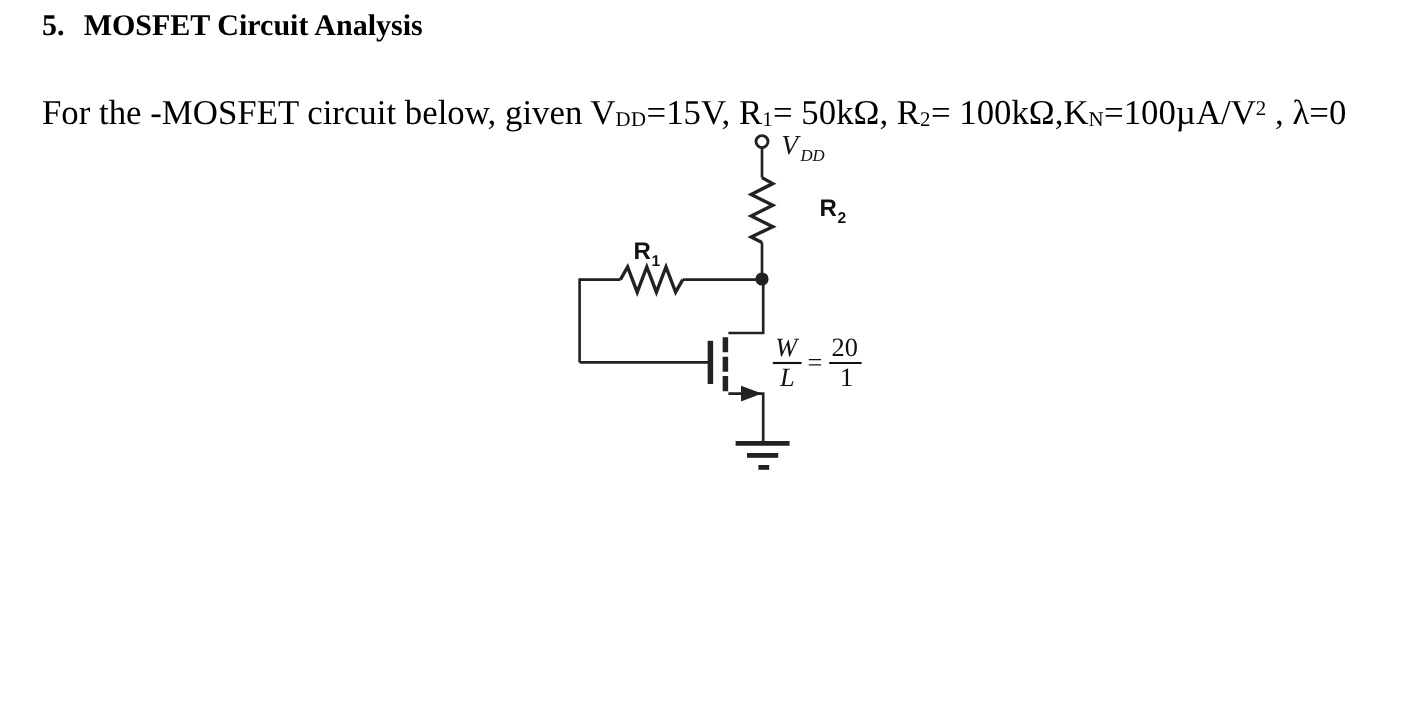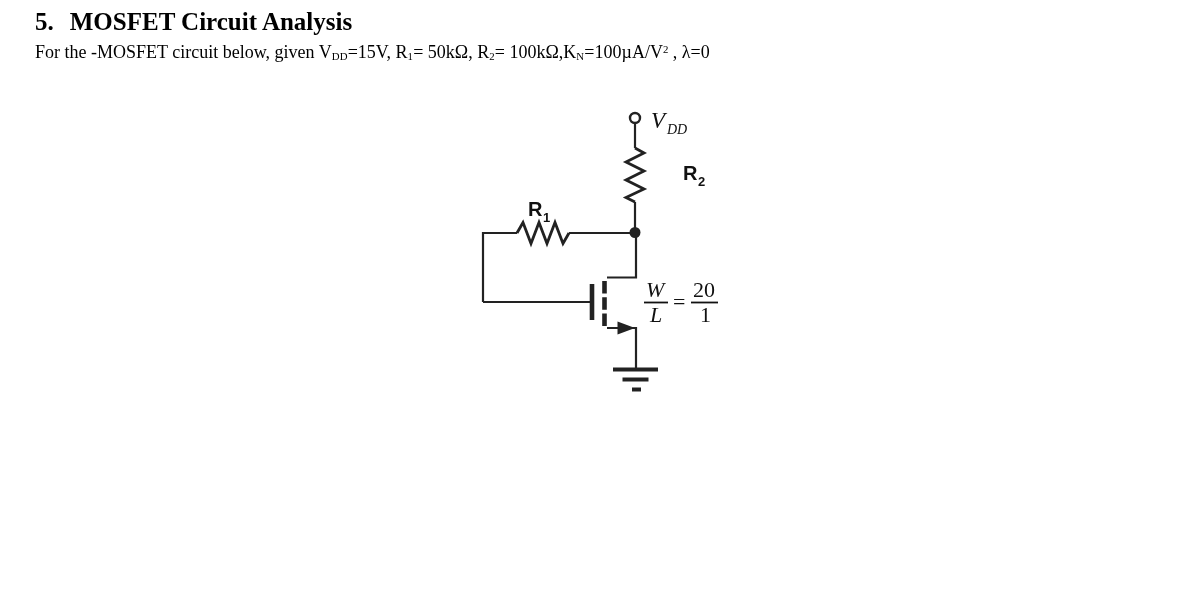--- a/index.html
+++ b/index.html
@@ -13,23 +13,24 @@
   }
   .doc { position:absolute; left:35px; top:6px; width:1150px; }
   .title-line {
     font-weight:bold;
     font-size:25px;
     line-height:31px;
     white-space:nowrap;
   }
   .title-num { display:inline-block; margin-right:16px; }
   .body-line {
-    font-size:18px;
+    font-size:29px;
     line-height:31px;
     white-space:nowrap;
+    margin-top:42px;
   }
   .body-line sub {
     font-size:60%;
     vertical-align:baseline;
     position:relative;
     top:0.14em;
     letter-spacing:0.02em;
   }
   .body-line sup {
     font-size:60%;

